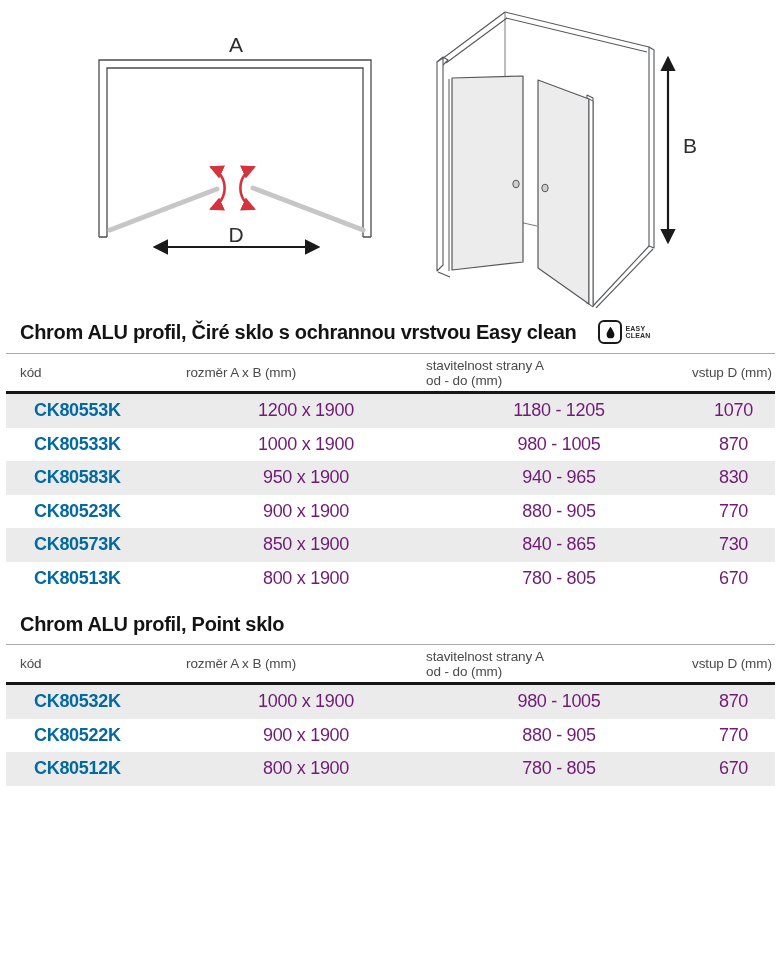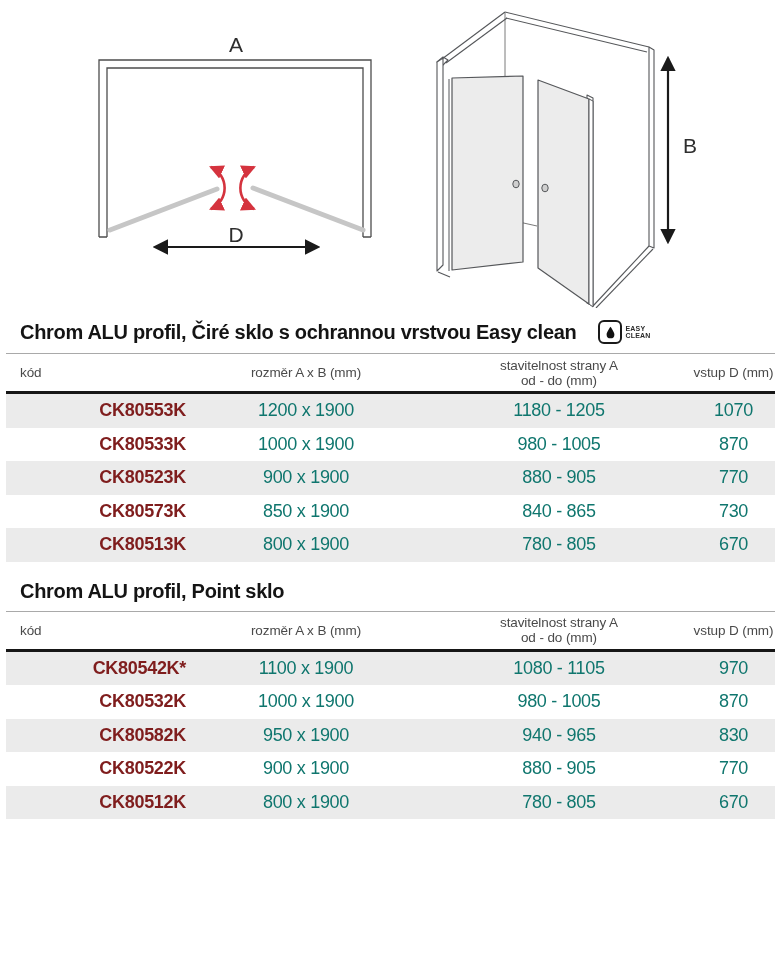--- a/index.html
+++ b/index.html
@@ -32,31 +32,31 @@
 
   table.spec {
     border-collapse:collapse; table-layout:fixed;
     width:769px; margin-left:6px;
   }
   table.spec thead th {
     border-top:1px solid #a9a9a9;
     border-bottom:3px solid #161616;
     height:37px; vertical-align:middle;
     font-weight:normal; font-size:13.5px; color:#4a4a4a;
-    padding:0; text-align:center; letter-spacing:-0.1px;
+    padding:0; text-align:left; letter-spacing:-0.1px;
   }
   table.spec thead th.kod { text-align:left; padding-left:14px; }
   table.spec tbody td {
     height:33.5px; padding:0;
-    font-size:18px; color:#0f766e; letter-spacing:-0.3px;
+    font-size:18px; color:#701a75; letter-spacing:-0.3px;
     text-align:center; vertical-align:middle;
   }
   table.spec tbody td.kod {
-    text-align:right; padding-left:10px;
-    font-weight:bold; color:#7f1d1d;
+    text-align:left; padding-left:28px;
+    font-weight:bold; color:#0369a1;
   }
   table.spec tbody tr:nth-child(odd) { background:#ebebeb; }
 
   .hdr2line { display:inline-block; line-height:15px; }
 </style>
 </head>
 <body>
 
 <div class="diagrams">
   <svg width="780" height="308" viewBox="0 0 780 308">
@@ -176,20 +176,26 @@
         <td class="stavitelnost">1180 - 1205</td>
         <td class="vstup">1070</td>
       </tr>
       <tr>
         <td class="kod">CK80533K</td>
         <td class="rozmer">1000 x 1900</td>
         <td class="stavitelnost">980 - 1005</td>
         <td class="vstup">870</td>
       </tr>
       <tr>
+        <td class="kod">CK80583K</td>
+        <td class="rozmer">950 x 1900</td>
+        <td class="stavitelnost">940 - 965</td>
+        <td class="vstup">830</td>
+      </tr>
+      <tr>
         <td class="kod">CK80523K</td>
         <td class="rozmer">900 x 1900</td>
         <td class="stavitelnost">880 - 905</td>
         <td class="vstup">770</td>
       </tr>
       <tr>
         <td class="kod">CK80573K</td>
         <td class="rozmer">850 x 1900</td>
         <td class="stavitelnost">840 - 865</td>
         <td class="vstup">730</td>
@@ -222,38 +228,26 @@
         <span class="hdr2line">
           <span>stavitelnost strany A</span><br>
           <span>od - do (mm)</span>
         </span>
       </th>
       <th>vstup D (mm)</th>
     </tr>
   </thead>
   <tbody>
       <tr>
-        <td class="kod">CK80542K*</td>
-        <td class="rozmer">1100 x 1900</td>
-        <td class="stavitelnost">1080 - 1105</td>
-        <td class="vstup">970</td>
-      </tr>
-      <tr>
         <td class="kod">CK80532K</td>
         <td class="rozmer">1000 x 1900</td>
         <td class="stavitelnost">980 - 1005</td>
         <td class="vstup">870</td>
       </tr>
       <tr>
-        <td class="kod">CK80582K</td>
-        <td class="rozmer">950 x 1900</td>
-        <td class="stavitelnost">940 - 965</td>
-        <td class="vstup">830</td>
-      </tr>
-      <tr>
         <td class="kod">CK80522K</td>
         <td class="rozmer">900 x 1900</td>
         <td class="stavitelnost">880 - 905</td>
         <td class="vstup">770</td>
       </tr>
       <tr>
         <td class="kod">CK80512K</td>
         <td class="rozmer">800 x 1900</td>
         <td class="stavitelnost">780 - 805</td>
         <td class="vstup">670</td>

